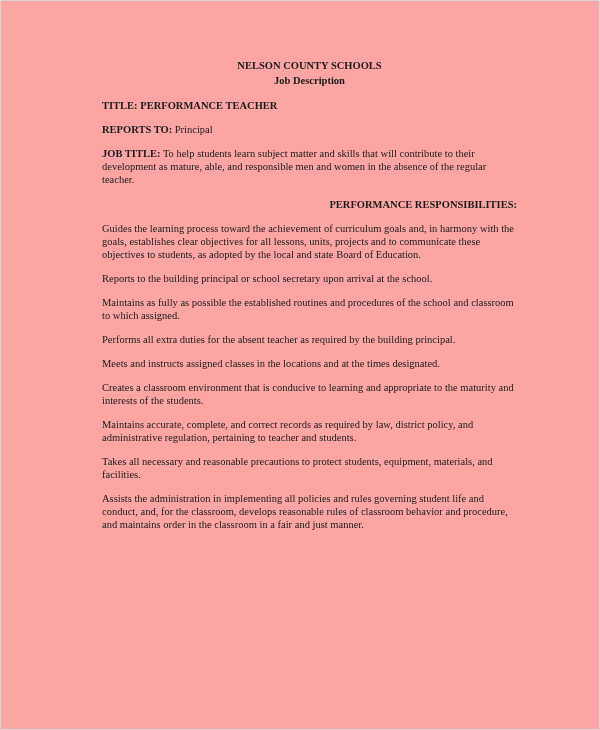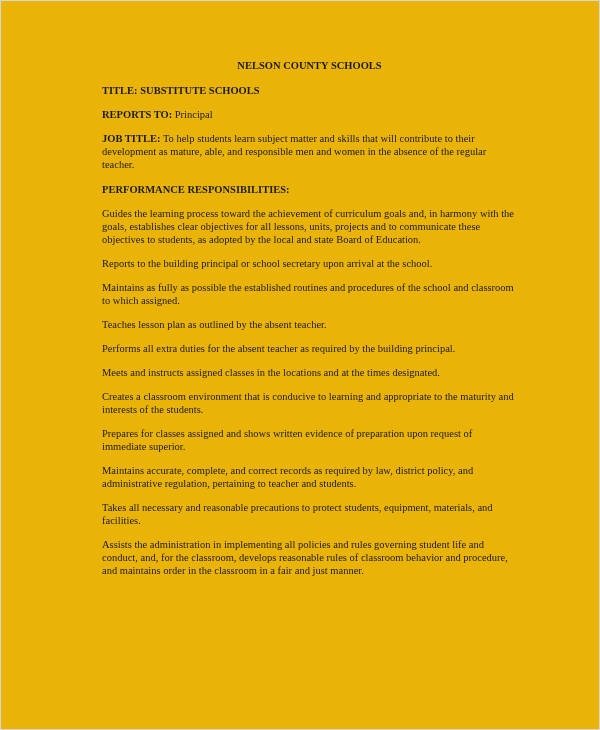--- a/index.html
+++ b/index.html
@@ -5,21 +5,21 @@
   html, body {
     margin: 0;
     padding: 0;
     background: #ffffff;
   }
   .page {
     position: relative;
     width: 600px;
     height: 730px;
     box-sizing: border-box;
-    background: #eab308;
+    background: #fca5a5;
     border: 1px solid #d6d6d6;
     padding: 57px 82px 0 101px;
     font-family: "Liberation Serif", "DejaVu Serif", serif;
     font-size: 10.5px;
     line-height: 13px;
     color: #1c1c1c;
     overflow: hidden;
   }
   .doc-header {
     text-align: center;
@@ -29,46 +29,46 @@
   }
   .doc-header div { margin: 0; }
   p {
     margin: 0 0 11px 0;
     text-align: left;
   }
   .label { font-weight: bold; }
   .section-heading {
     font-weight: bold;
     margin: 12px 0 11px 0;
+    text-align: right;
   }
   .bold-line { font-weight: bold; margin-top: 20px; }
 </style>
 </head>
 <body>
 
 <div class="page">
 
   <div class="doc-header">
     <div>NELSON COUNTY SCHOOLS</div>
+    <div>Job Description</div>
   </div>
 
-  <p><span class="label bold-line">TITLE:</span> <span class="bold-line">SUBSTITUTE SCHOOLS</span></p>
+  <p><span class="label bold-line">TITLE:</span> <span class="bold-line">PERFORMANCE TEACHER</span></p>
 
 
   <p><span class="label">REPORTS TO:</span> <span>Principal</span></p>
 
   <p><span class="label">JOB TITLE:</span> <span>To help students learn subject matter and skills that will contribute to their development as mature, able, and responsible men and women in the absence of the regular teacher.</span></p>
 
   <p class="section-heading">PERFORMANCE RESPONSIBILITIES:</p>
 
   <p>Guides the learning process toward the achievement of curriculum goals and, in harmony with the goals, establishes clear objectives for all lessons, units, projects and to communicate these objectives to students, as adopted by the local and state Board of Education.</p>
   <p>Reports to the building principal or school secretary upon arrival at the school.</p>
   <p>Maintains as fully as possible the established routines and procedures of the school and classroom to which assigned.</p>
-  <p>Teaches lesson plan as outlined by the absent teacher.</p>
   <p>Performs all extra duties for the absent teacher as required by the building principal.</p>
   <p>Meets and instructs assigned classes in the locations and at the times designated.</p>
   <p>Creates a classroom environment that is conducive to learning and appropriate to the maturity and interests of the students.</p>
-  <p>Prepares for classes assigned and shows written evidence of preparation upon request of immediate superior.</p>
   <p>Maintains accurate, complete, and correct records as required by law, district policy, and administrative regulation, pertaining to teacher and students.</p>
   <p>Takes all necessary and reasonable precautions to protect students, equipment, materials, and facilities.</p>
   <p>Assists the administration in implementing all policies and rules governing student life and conduct, and, for the classroom, develops reasonable rules of classroom behavior and procedure, and maintains order in the classroom in a fair and just manner.</p>
 
 </div>
 
 </body></html>

